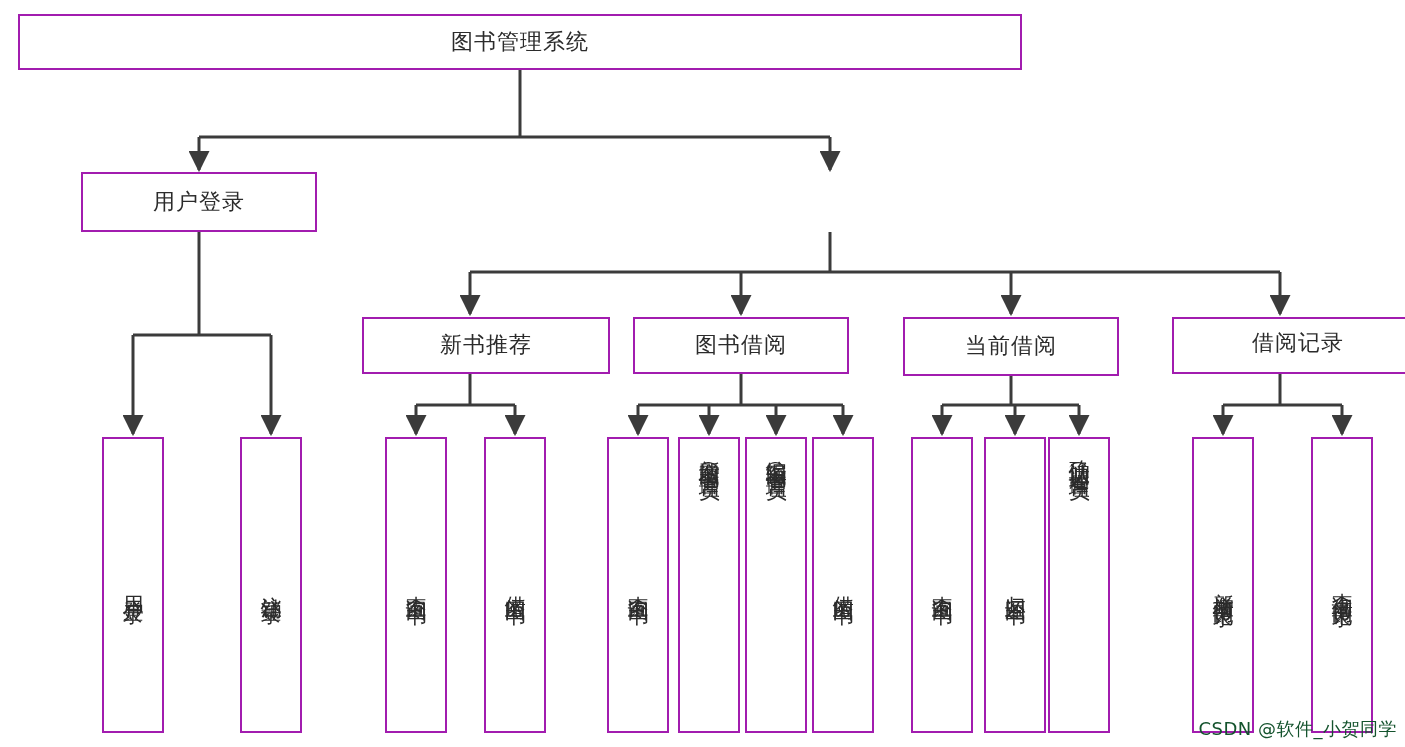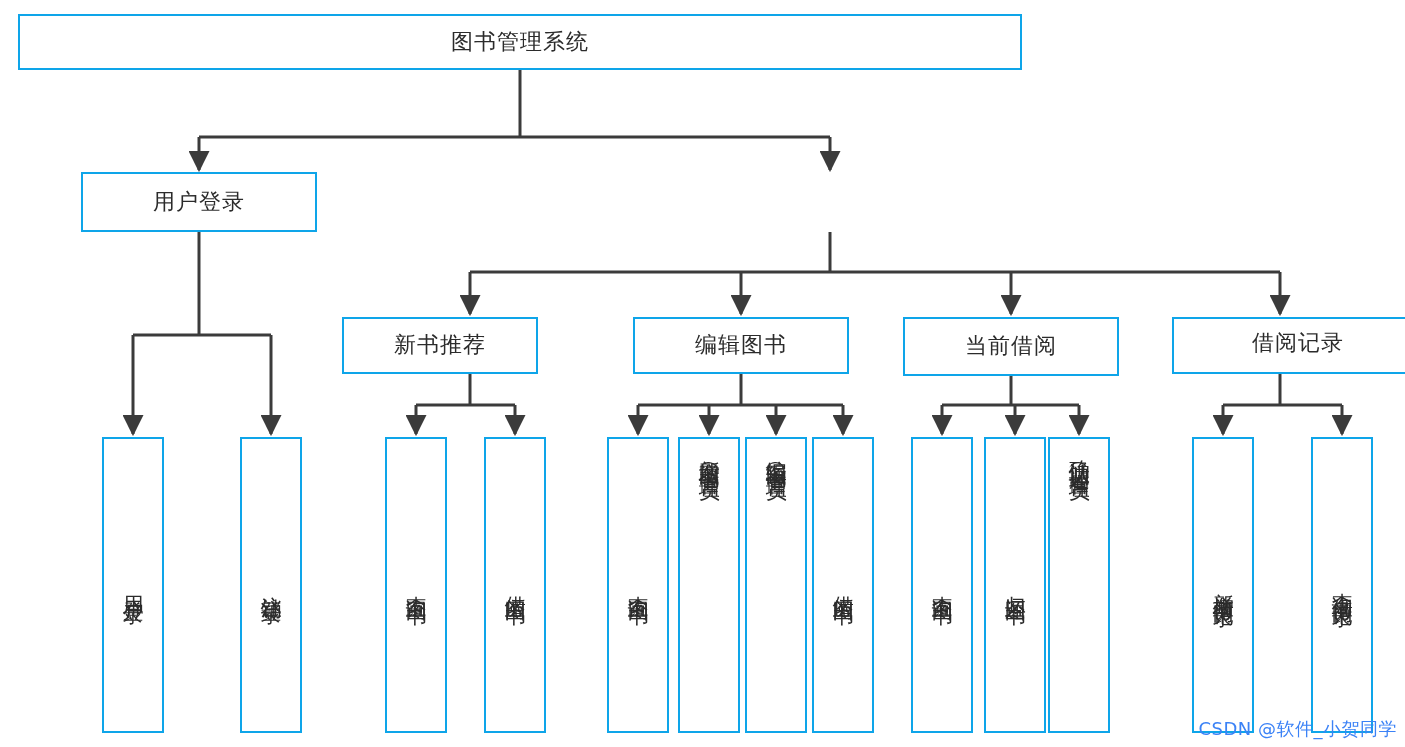--- a/index.html
+++ b/index.html
@@ -13,21 +13,21 @@
   #canvas {
     position: relative;
     width: 1405px;
     height: 747px;
     background: #ffffff;
     overflow: hidden;
   }
   .node {
     position: absolute;
     box-sizing: border-box;
-    border: 2px solid #0ea5e9;
+    border: 2px solid #a21caf;
     background: #ffffff;
     display: flex;
     align-items: center;
     justify-content: center;
     color: #2b2b2b;
   }
   .node.horiz {
     font-size: 22px;
     letter-spacing: 1px;
     line-height: 1.1;
@@ -56,21 +56,21 @@
     top: 0;
     width: 1405px;
     height: 747px;
     pointer-events: none;
   }
   .watermark {
     position: absolute;
     right: 8px;
     bottom: 6px;
     font-size: 18px;
-    color: #3b82f6;
+    color: #14532d;
     letter-spacing: 0.5px;
     white-space: nowrap;
   }
 </style>
 </head>
 <body>
 
 <div id="canvas">
 
   <svg class="links" viewBox="0 0 1405 747" xmlns="http://www.w3.org/2000/svg">
@@ -125,25 +125,25 @@
   </svg>
 
   <div class="node horiz" style="left:18px; top:14px; width:1004px; height:56px;">
     <span>图书管理系统</span>
   </div>
 
   <div class="node horiz" style="left:81px; top:172px; width:236px; height:60px;">
     <span>用户登录</span>
   </div>
 
-  <div class="node horiz" style="left:342px; top:317px; width:196px; height:57px;">
+  <div class="node horiz" style="left:362px; top:317px; width:248px; height:57px;">
     <span>新书推荐</span>
   </div>
   <div class="node horiz" style="left:633px; top:317px; width:216px; height:57px;">
-    <span>编辑图书</span>
+    <span>图书借阅</span>
   </div>
   <div class="node horiz" style="left:903px; top:317px; width:216px; height:59px;">
     <span>当前借阅</span>
   </div>
   <div class="node horiz" style="left:1172px; top:317px; width:252px; height:57px;font-family:Liberation Mono, monospace;">
     <span>借阅记录</span>
   </div>
 
   <div class="node vert mid" style="left:102px; top:437px; width:62px; height:296px;">
     <span class="vlabel">用户登录</span>

